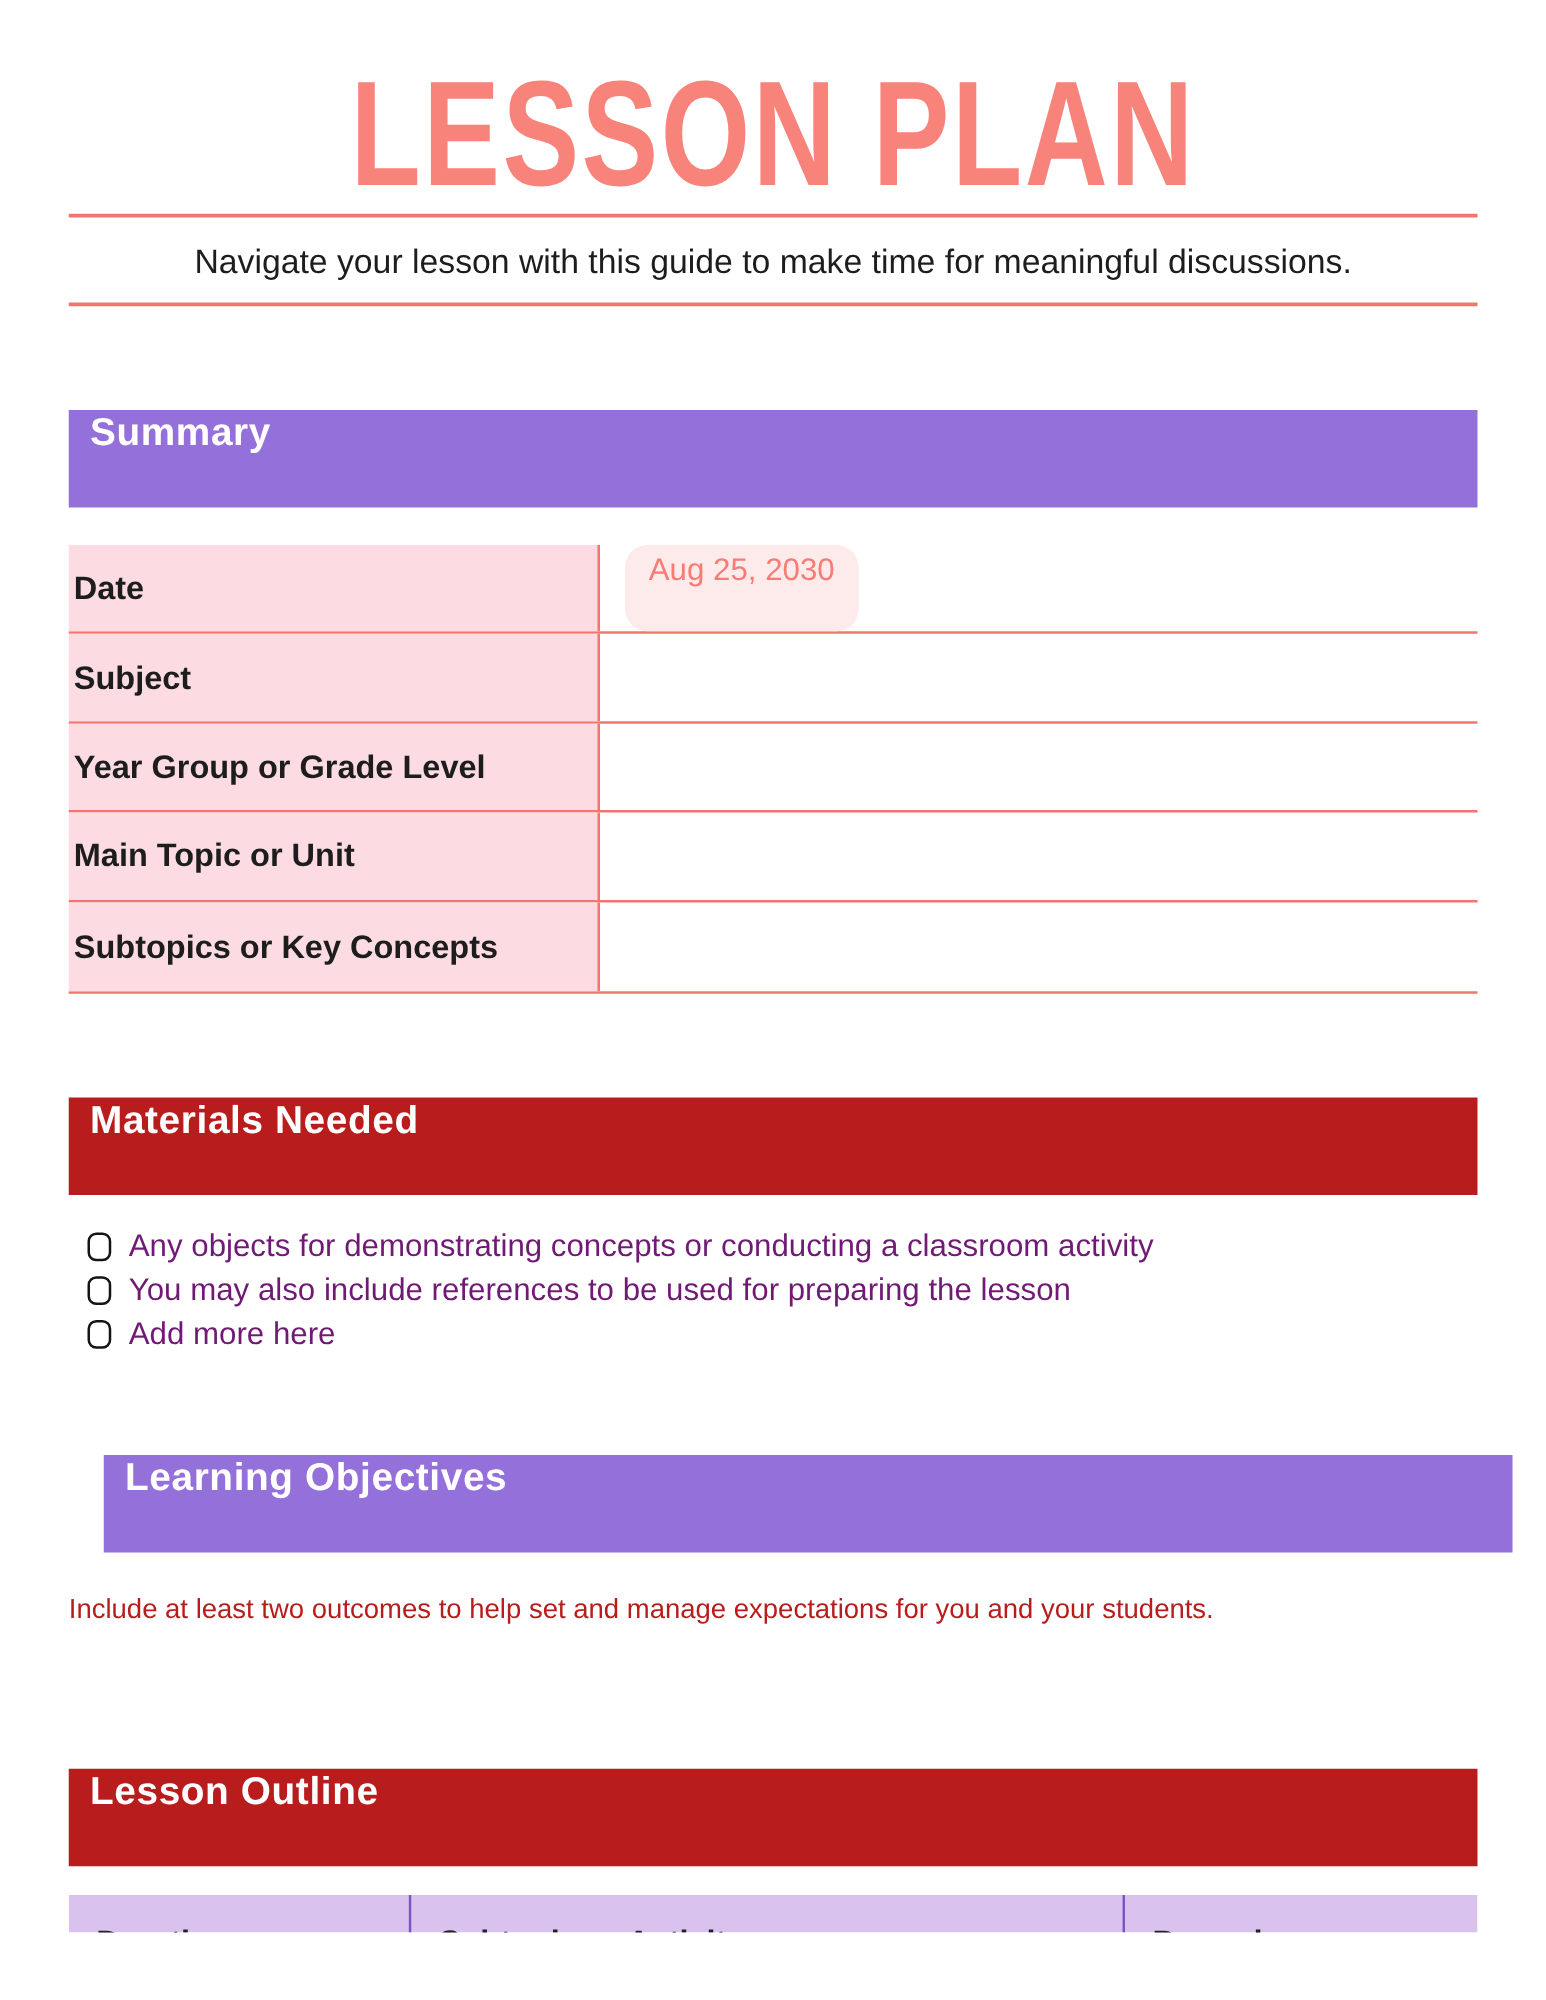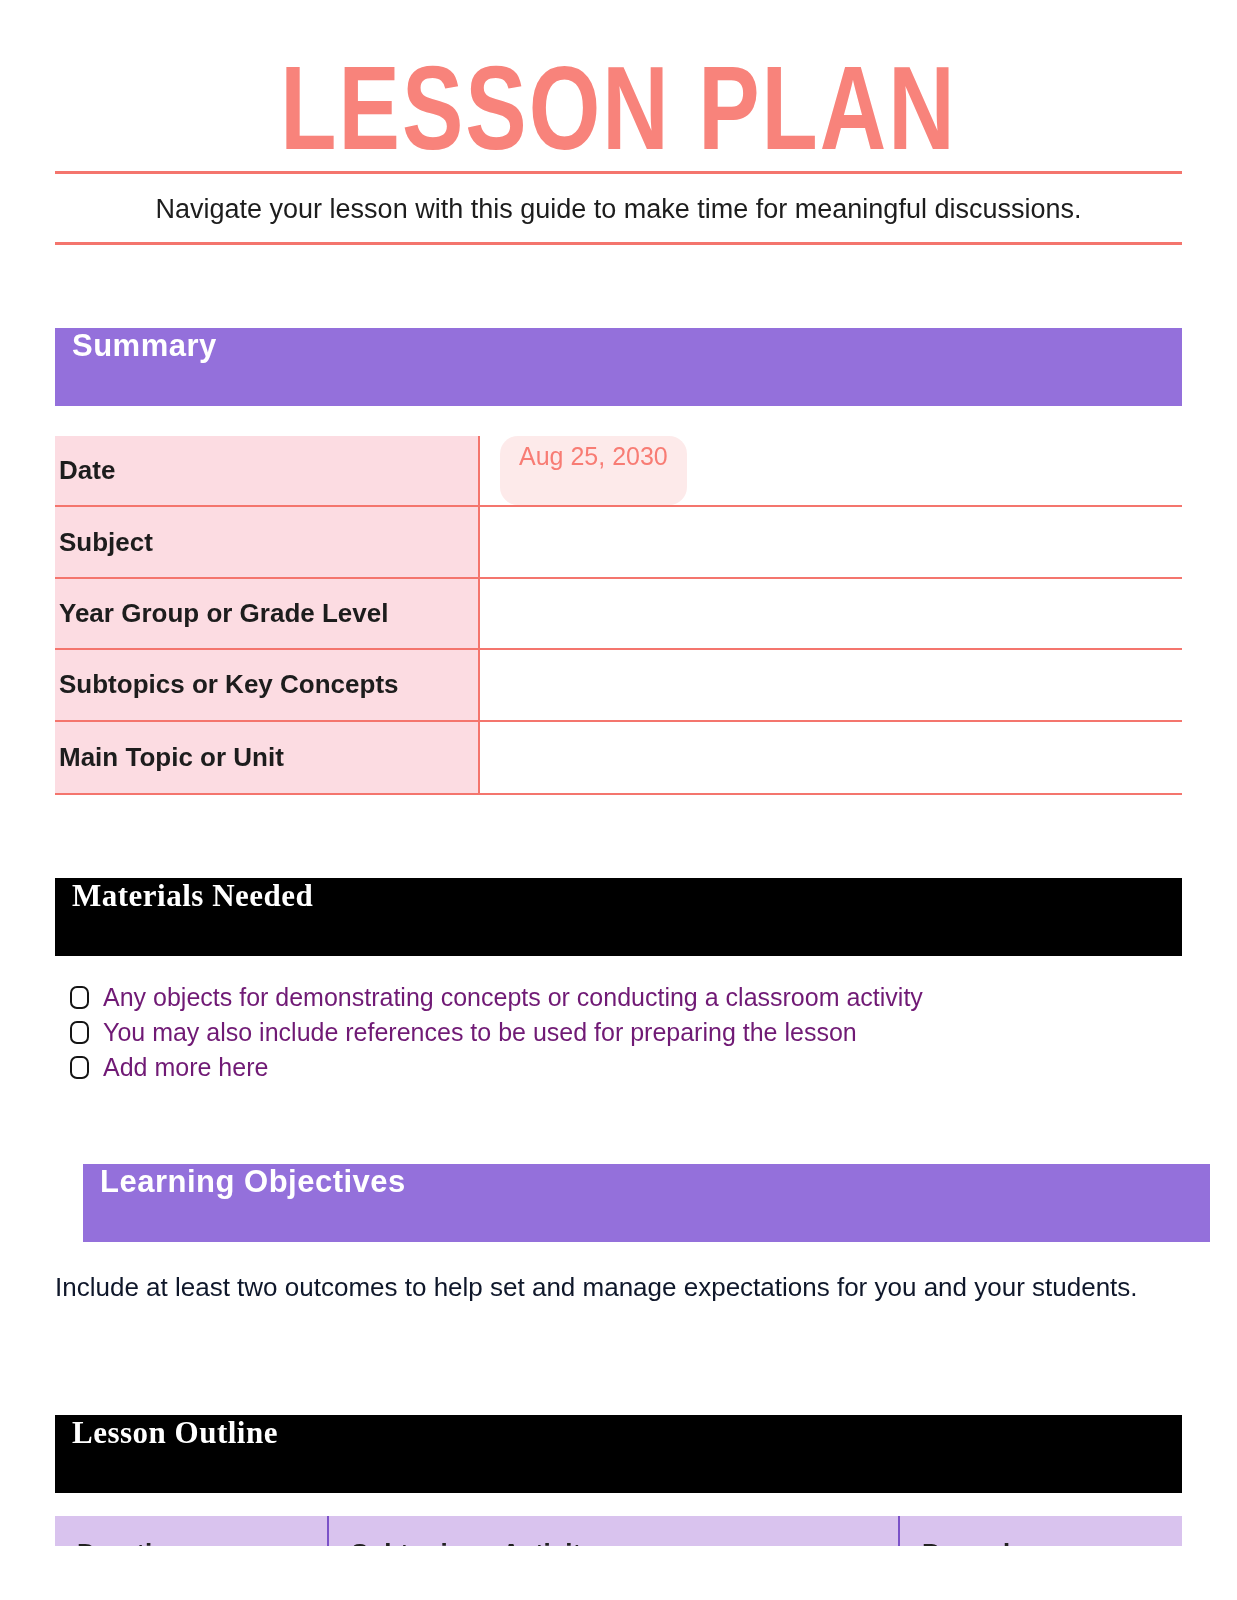--- a/index.html
+++ b/index.html
@@ -32,21 +32,21 @@
   }
   
   .bar{
     position:absolute;left:55px;width:1127px;height:78px;
     box-sizing:border-box;
     display:flex;align-items:flex-start;
     padding-left:17px;
     color:#ffffff;font-size:31px;font-weight:700;letter-spacing:.5px;
   }
   .bar-purple{background:#9470db;}
-  .bar-coral{background:#000000;font-family:Liberation Serif, serif;}
+  .bar-coral{background:#b91c1c;}
   .bar-summary{top:328px;}
   .bar-materials{top:878px;}
   .bar-objectives{top:1164px;margin-left:28px;}
   .bar-outline{top:1415px;}
   
   .summary-table{
     position:absolute;top:436px;left:55px;width:1127px;
     display:flex;flex-direction:column;
     border-bottom:2px solid #f4756d;
     box-sizing:border-box;
@@ -81,21 +81,21 @@
   .checkbox{
     flex:none;width:19px;height:23px;
     border:2.5px solid #141414;border-radius:7px;
     margin:3px 14px 0 0;box-sizing:border-box;
     background:#ffffff;
   }
   .check-label{font-size:25px;line-height:29px;color:#701a75;}
   
   .objectives-desc{
     position:absolute;top:1268px;left:55px;width:1127px;
-    font-size:26px;line-height:38px;color:#0f172a;
+    font-size:22px;line-height:38px;color:#b91c1c;
   }
   
   .outline-head{
     position:absolute;top:1516px;left:55px;width:1127px;height:30px;
     display:flex;overflow:hidden;
   }
   .o-cell{
     box-sizing:border-box;background:#d9c3ee;height:30px;
     position:relative;
   }
@@ -132,25 +132,25 @@
     </div>
     <div class="s-row">
       <div class="s-label">Subject</div>
       <div class="s-value"></div>
     </div>
     <div class="s-row">
       <div class="s-label">Year Group or Grade Level</div>
       <div class="s-value"></div>
     </div>
     <div class="s-row">
-      <div class="s-label">Subtopics or Key Concepts</div>
+      <div class="s-label">Main Topic or Unit</div>
       <div class="s-value"></div>
     </div>
     <div class="s-row">
-      <div class="s-label">Main Topic or Unit</div>
+      <div class="s-label">Subtopics or Key Concepts</div>
       <div class="s-value"></div>
     </div>
   </div>
 
   <div class="bar bar-coral bar-materials">
     <span>Materials Needed</span>
   </div>
 
   <div class="checklist">
     <div class="check-row">

